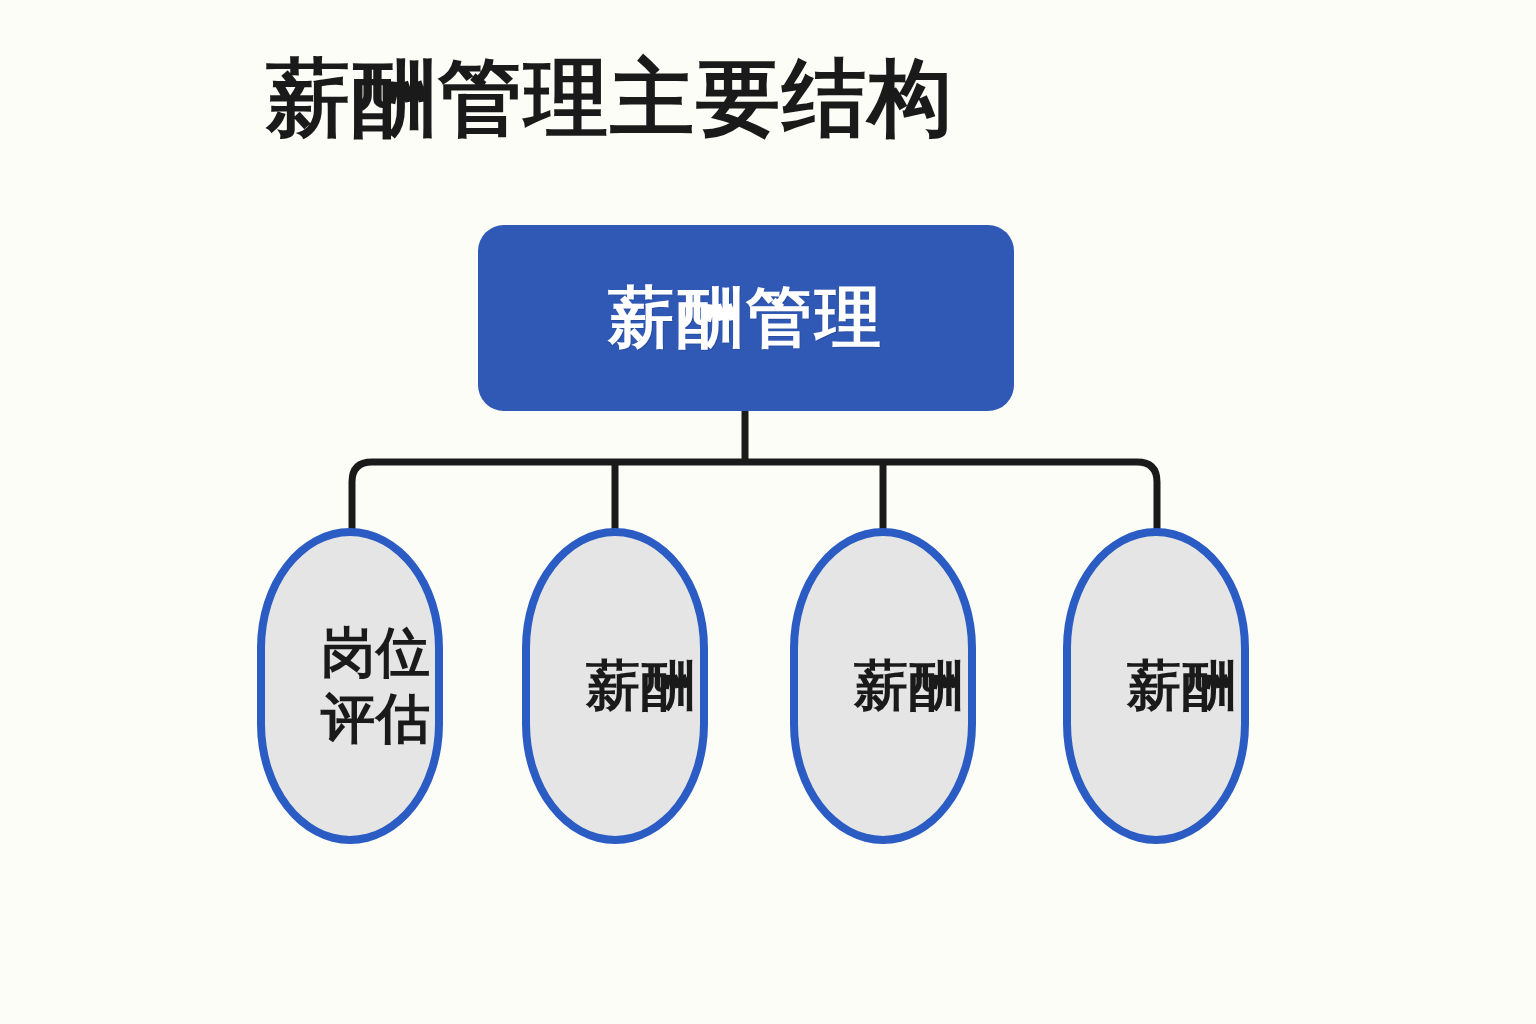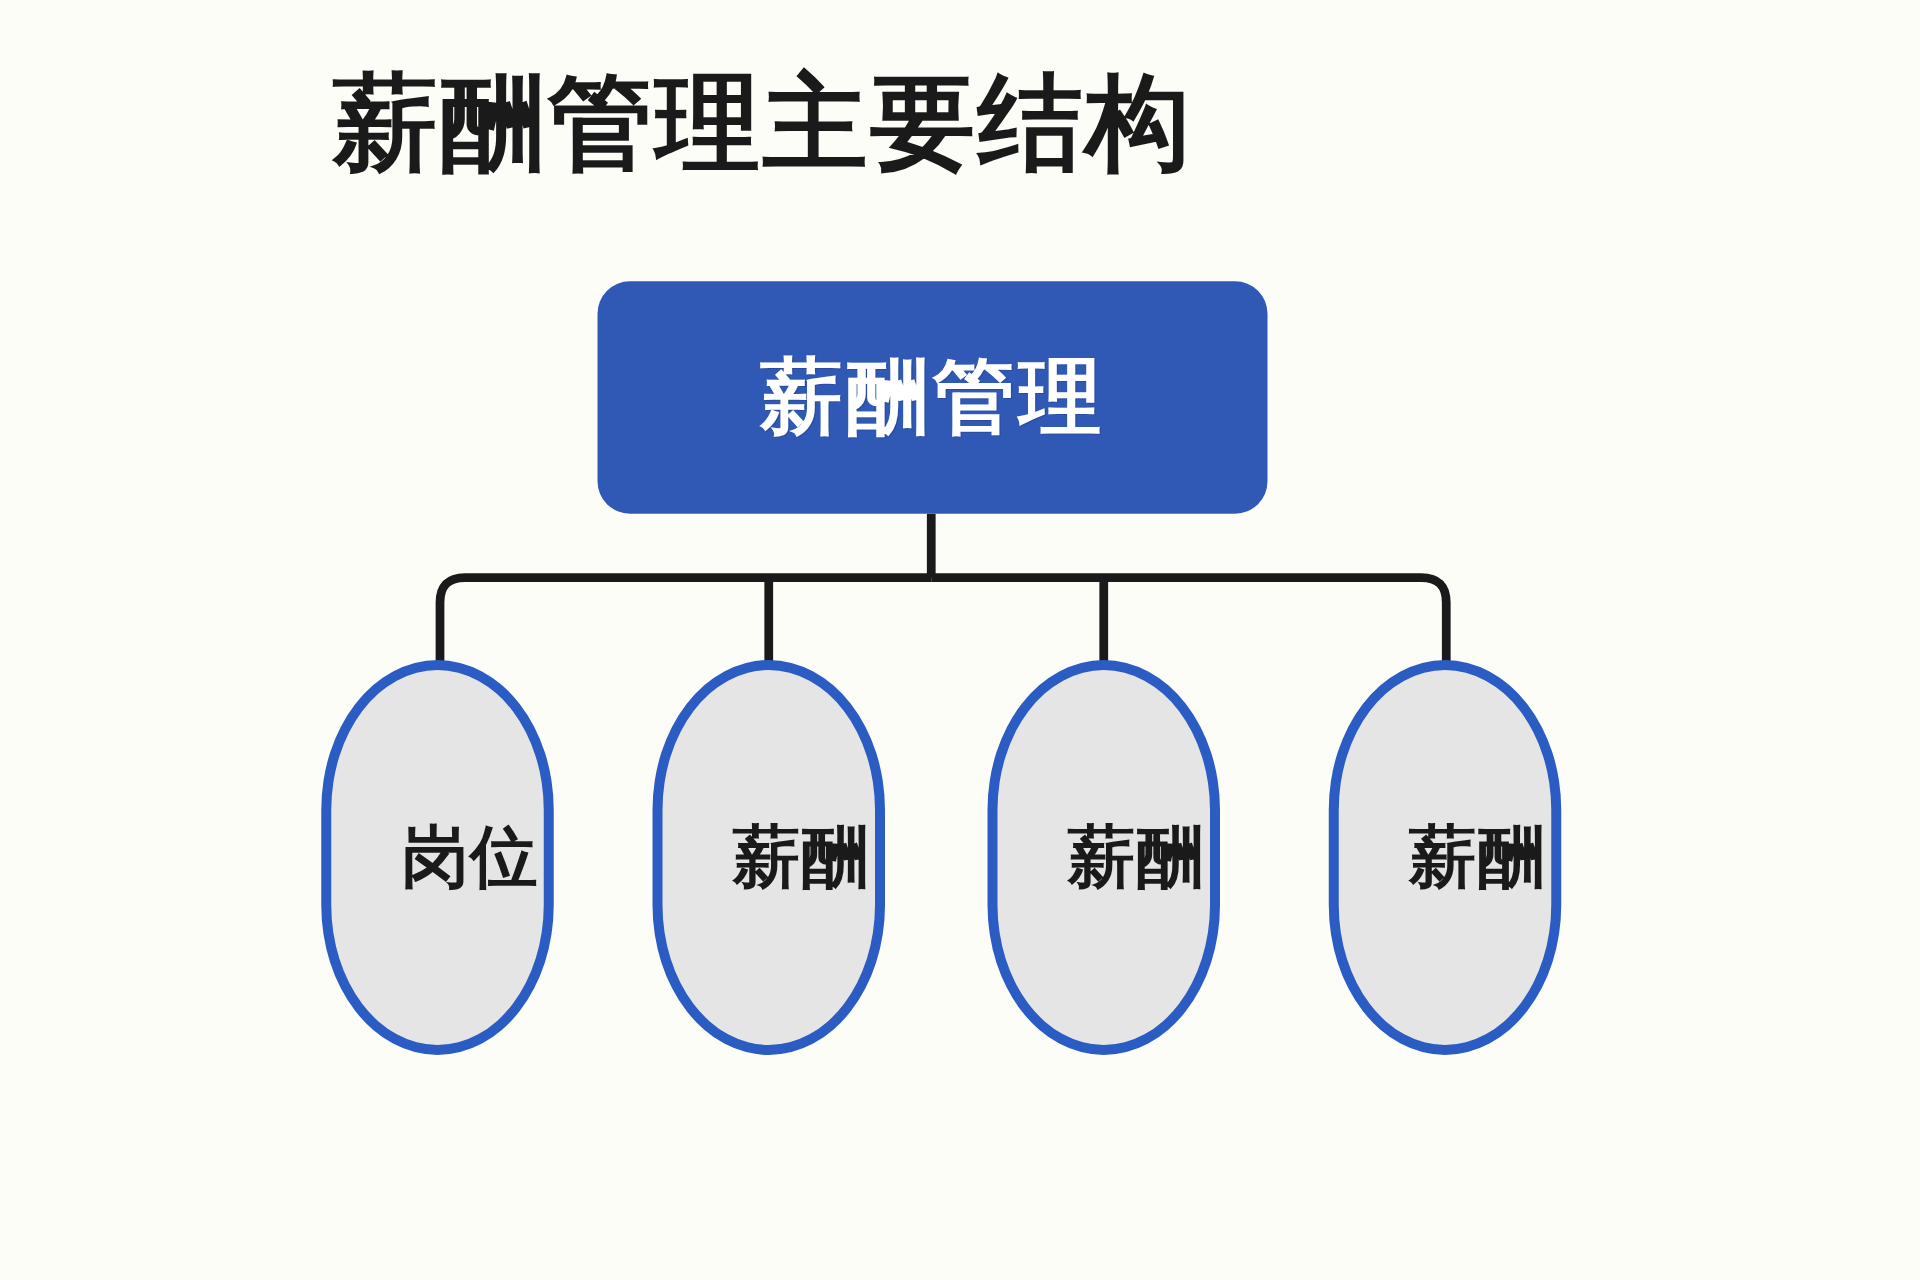--- a/index.html
+++ b/index.html
@@ -117,20 +117,21 @@
     <path fill="none" stroke="#1A1A1A" stroke-width="7" stroke-linecap="butt" d="M883,462 L883,532"></path>
   </svg>
 
   <div id="root-node">
     <span class="node-label">薪酬管理</span>
   </div>
 
   <div class="leaf-node" id="leaf-0">
     <span class="leaf-label">
       <span>岗位</span><br>
+      <span>评估</span>
     </span>
   </div>
 
   <div class="leaf-node" id="leaf-1">
     <span class="leaf-label">
       <span>薪酬</span><br>
     </span>
   </div>
 
   <div class="leaf-node" id="leaf-2">

